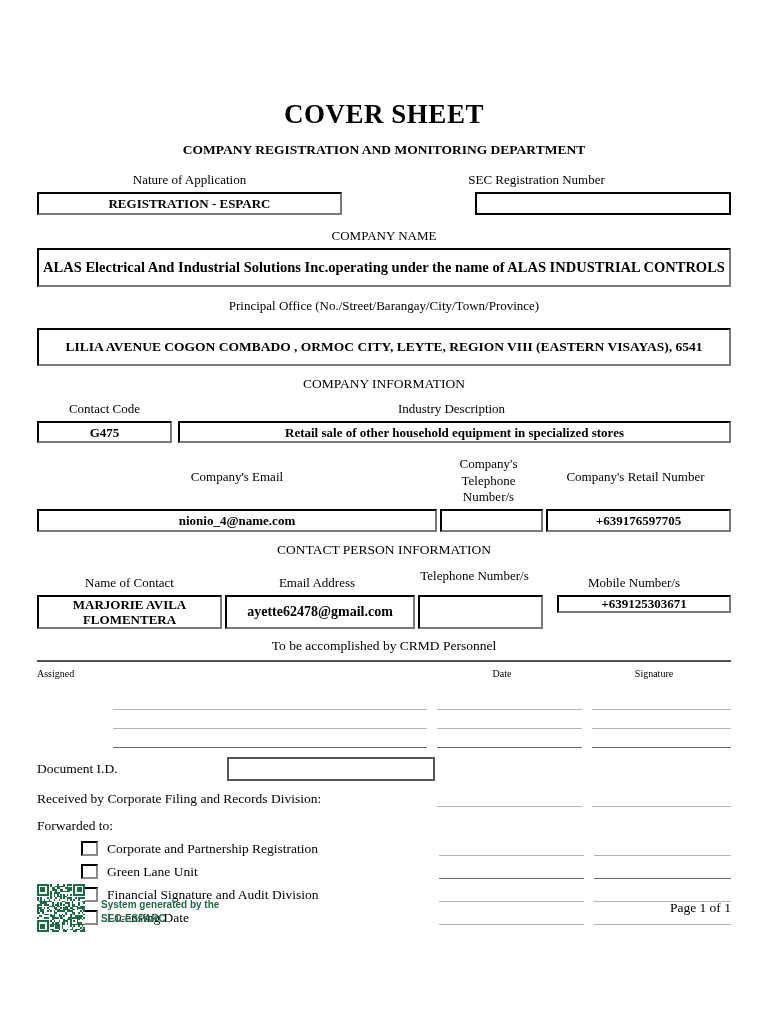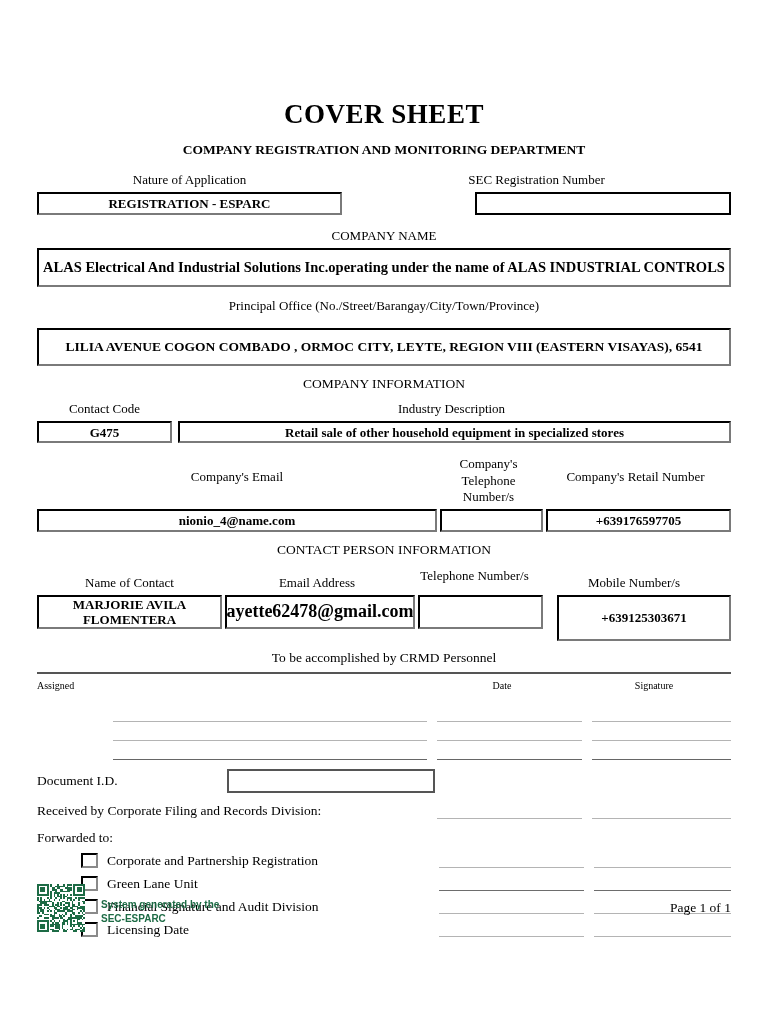--- a/index.html
+++ b/index.html
@@ -142,23 +142,23 @@
   .cap-contactperson { margin-top: 10px; font-size: 13.5px; }
 
   
   .cp-labels { display:flex; margin-top:9px; align-items:flex-start; }
   .cp-labels .p1 { width: 185px; text-align:center; font-size:13px; padding-top:7px;}
   .cp-labels .p2 { width: 190px; text-align:center; font-size:13px; padding-top:7px;}
   .cp-labels .p3 { width: 125px; text-align:center; font-size:13px; line-height:1.25;}
   .cp-labels .p4 { flex:1; text-align:center; font-size:13px; padding-top:7px;}
   .cp-boxes { display:flex; margin-top:4px; }
   .box-cpname { width:185px; height:34px; flex-direction:column; font-size:13px;}
-  .box-cpemail{ width:190px; height:34px; margin-left:3px; font-size:18px;}
+  .box-cpemail{ width:190px; height:34px; margin-left:3px; font-size:14px;}
   .box-cptel  { width:125px; height:34px; margin-left:3px;}
-  .box-cpmob  { flex:1; height:46px; margin-left:14px;}
+  .box-cpmob  { flex:1; height:18px; margin-left:14px;}
 
   .cap-crmd { margin-top: 9px; font-size: 13.5px; }
 
   hr.sep {
     border: none;
     border-top: 2px solid #555;
     margin: 5px 0 0 0;
   }
 
   

